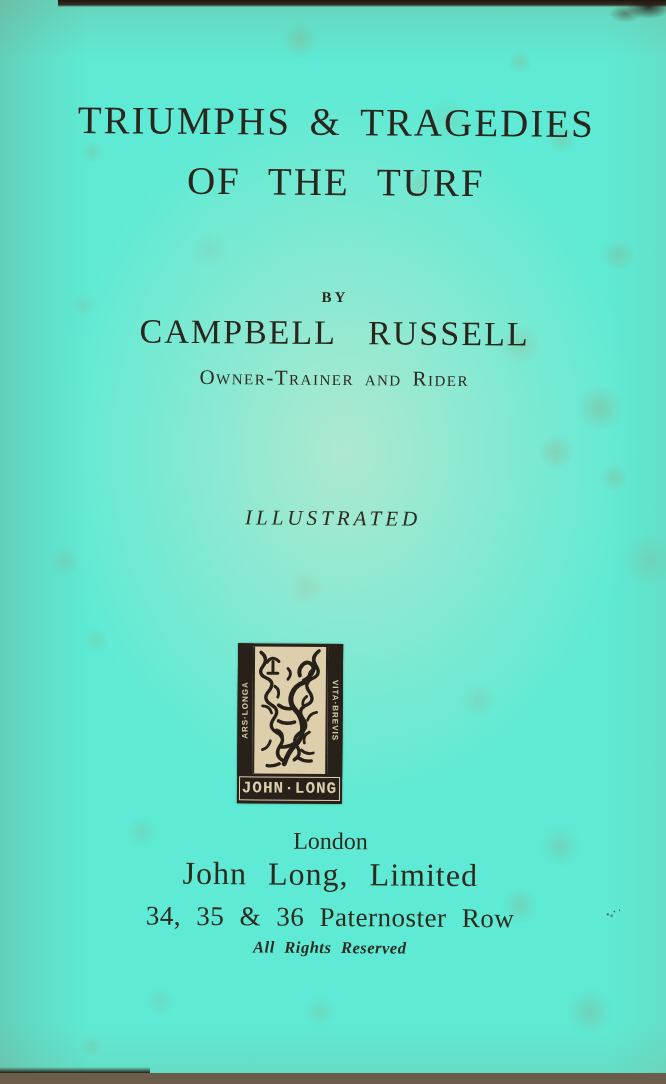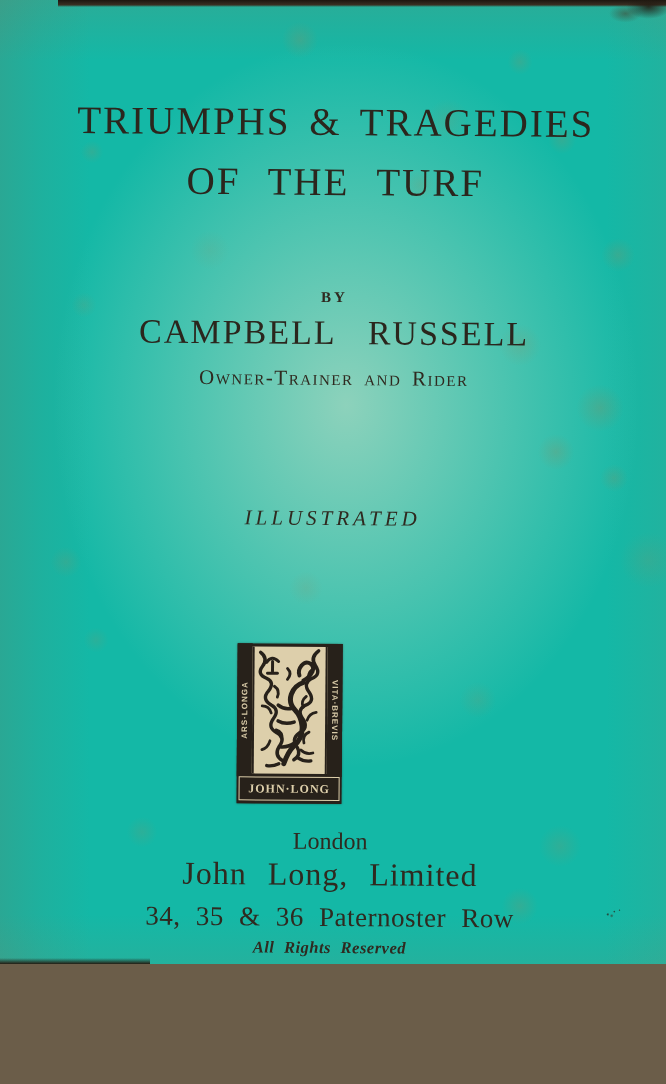--- a/index.html
+++ b/index.html
@@ -1,21 +1,21 @@
 <!DOCTYPE html>
 <html><head>
 <meta charset="utf-8">
 <style>
   html,body{margin:0;padding:0;background:#6b5d49;}
   .page{
     position:relative;
-    width:666px;height:964px;
+    width:666px;height:1073px;
     margin:0 auto;
     overflow:hidden;
-    background:#14b8a6;
+    background:#5eead4;
     font-family:"Liberation Serif","DejaVu Serif",serif;
     color:#2f2a20;
   }
   
   .paper-tone{
     position:absolute;inset:0;
     background:
       radial-gradient(ellipse 420px 520px at 52% 42%, rgba(240,231,205,.55), rgba(240,231,205,0) 70%),
       linear-gradient(90deg, rgba(120,110,85,.22) 0px, rgba(120,110,85,.10) 40px, rgba(120,110,85,0) 90px),
       linear-gradient(270deg, rgba(150,130,95,.10) 0px, rgba(150,130,95,0) 60px),
@@ -96,22 +96,22 @@
   .device-side{width:15px;background:#27211a;display:flex;align-items:center;justify-content:center;overflow:hidden;}
   .motto{color:#d9cba8;font-size:8px;font-weight:700;letter-spacing:1px;white-space:nowrap;
     font-family:"Liberation Sans",sans-serif;}
   .motto-left{writing-mode:vertical-rl;transform:rotate(180deg);}
   .motto-right{writing-mode:vertical-rl;}
   .device-center{flex:1;margin:3px 0;background:#ddcfab;position:relative;overflow:hidden;
     border-left:2px solid #27211a;border-right:2px solid #27211a;}
   .device-center svg{position:absolute;inset:0;width:100%;height:100%;}
   .device-banner{height:22px;margin:0 2px 3px 2px;background:#27211a;border:1.5px solid #ddcfab;
     display:flex;align-items:center;justify-content:center;}
-  .banner-text{color:#ddcfab;font-size:12px;font-weight:700;letter-spacing:1px;
-    font-family:Liberation Serif, serif;}
+  .banner-text{color:#ddcfab;font-size:16px;font-weight:700;letter-spacing:1px;
+    font-family:Liberation Mono, monospace;}
 
   .imprint-city{top:828px;font-size:24px;word-spacing:4px;}
   .imprint-pub{top:856px;font-size:32px;word-spacing:12px;letter-spacing:1px;}
   .imprint-addr{top:902px;font-size:27px;word-spacing:8px;letter-spacing:.5px;}
   .imprint-rights{top:938px;font-size:16.5px;font-style:italic;font-weight:700;word-spacing:5px;letter-spacing:.5px;}
 </style>
 </head>
 <body>
 
 <div class="page">

